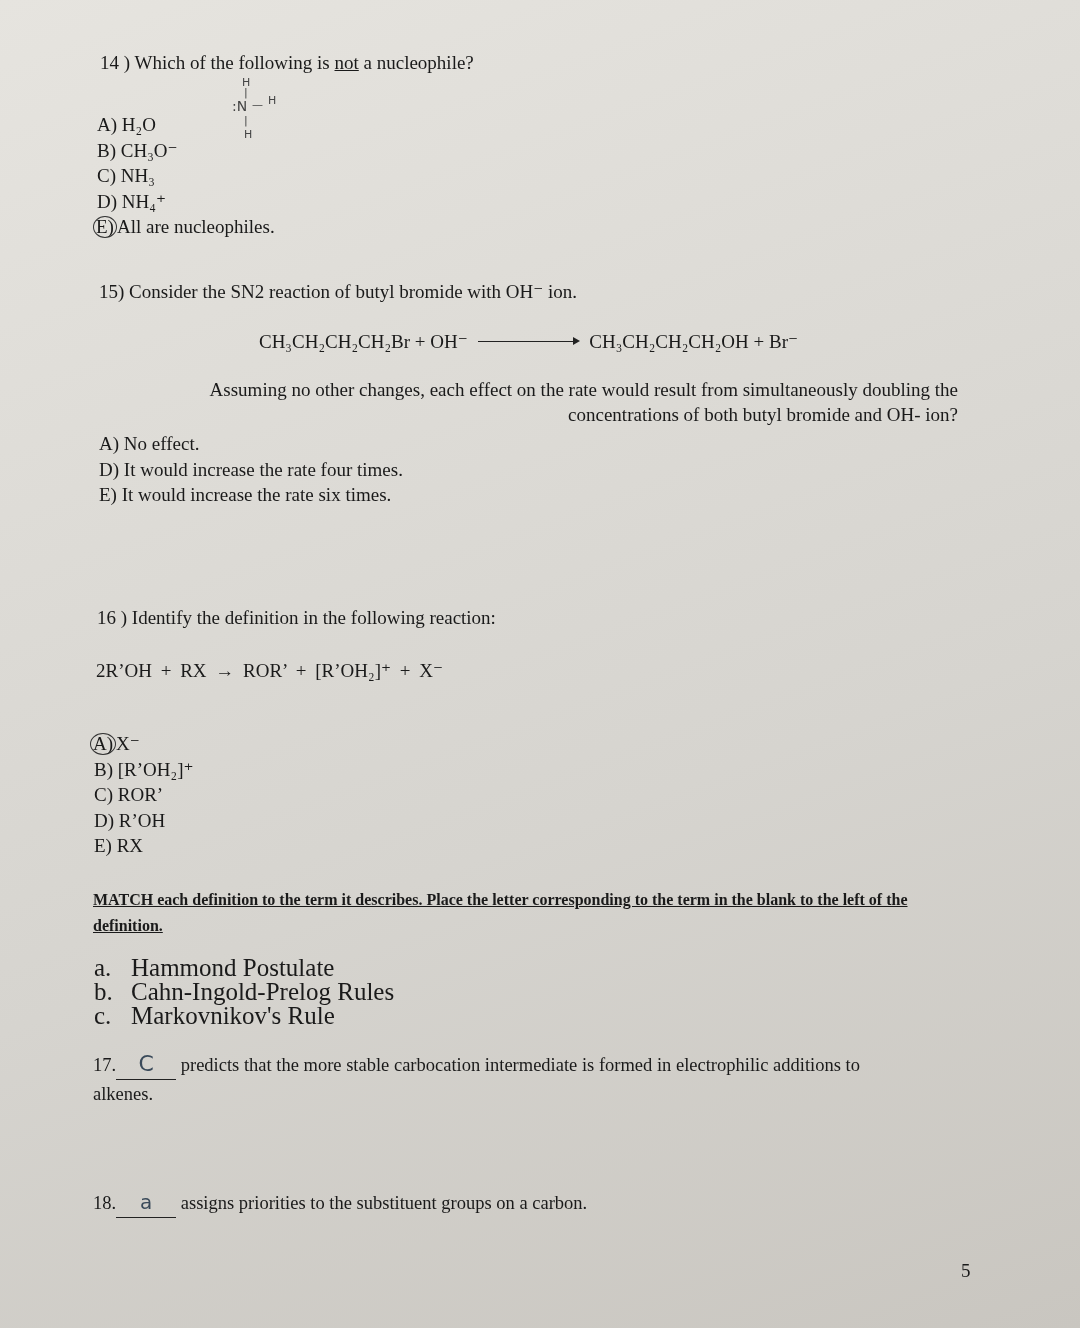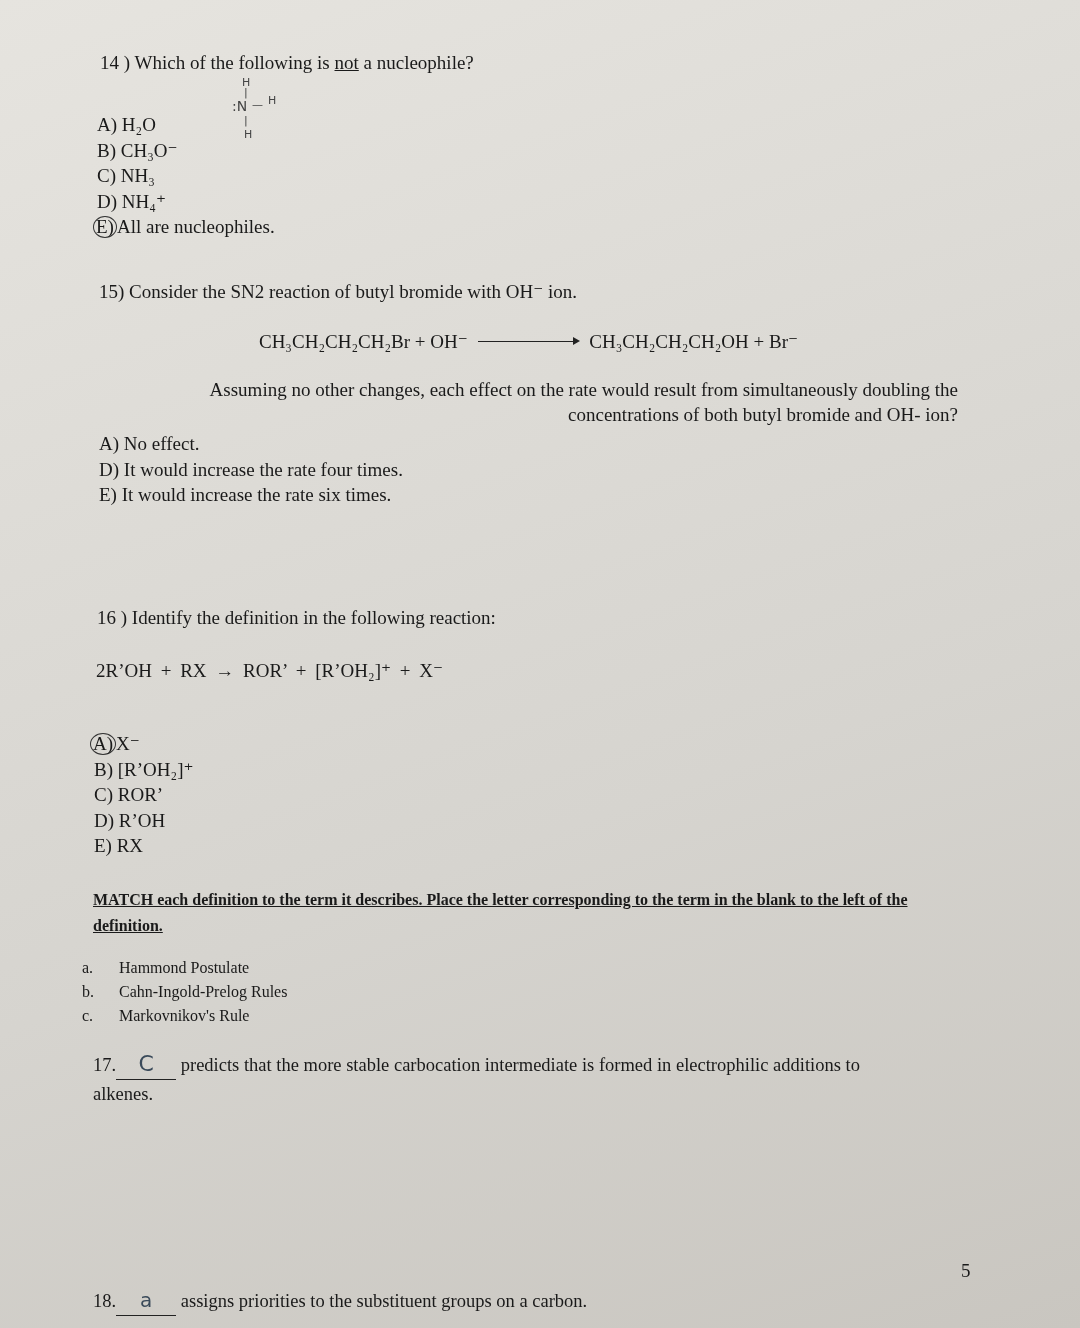--- a/index.html
+++ b/index.html
@@ -74,30 +74,30 @@
 <div class="abs" style="left:94px; top:686px;margin-top:45px;">
   <div class="opt"><span class="circle">A)</span><span>X⁻</span></div>
   <div class="opt"><span>B)</span> <span>[R’OH₂]⁺</span></div>
   <div class="opt"><span>C)</span> <span>ROR’</span></div>
   <div class="opt"><span>D)</span> <span>R’OH</span></div>
   <div class="opt"><span>E)</span> <span>RX</span></div>
 </div>
 
 <div class="abs match-head" style="left:93px; top:887px;">MATCH each definition to the term it describes. Place the letter corresponding to the term in the blank to the left of the definition.</div>
 
-<div class="abs" style="left:82px; top:956px; font-size:16px; line-height:24px;">
+<div class="abs" style="left:94px; top:956px; font-size:25px; line-height:24px;">
   <div><span style="display:inline-block; width:37px;">a.</span><span>Hammond Postulate</span></div>
   <div><span style="display:inline-block; width:37px;">b.</span><span>Cahn-Ingold-Prelog Rules</span></div>
   <div><span style="display:inline-block; width:37px;">c.</span><span>Markovnikov's Rule</span></div>
 </div>
 
 <div class="abs" style="left:93px; top:1050px; font-size:18.5px; line-height:28px; width:880px;">
   <span>17.</span><span class="blank"><span class="ink" style="font-size:22px;">C</span></span>
   <span>predicts that the more stable carbocation intermediate is formed in electrophilic additions to</span><br>
   <span>alkenes.</span>
 </div>
 
-<div class="abs" style="left:93px; top:1286px; font-size:18.5px; line-height:28px;">
+<div class="abs" style="left:93px; top:1188px; font-size:18.5px; line-height:28px;">
   <span>18.</span><span class="blank"><span class="ink" style="font-size:20px;">a</span></span>
   <span>assigns priorities to the substituent groups on a carbon.</span>
 </div>
 
 <div class="abs" style="left:961px; top:1260px; font-size:19px;">5</div>
 
 </body></html>

